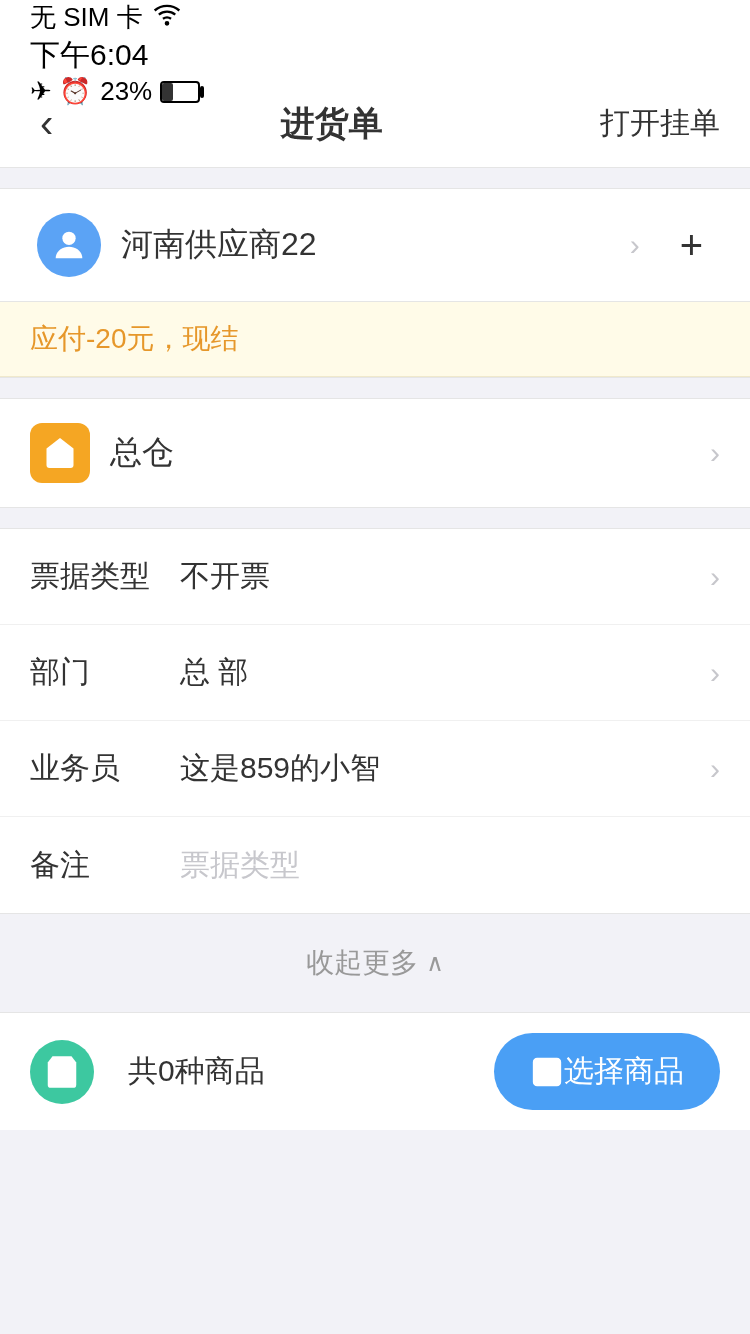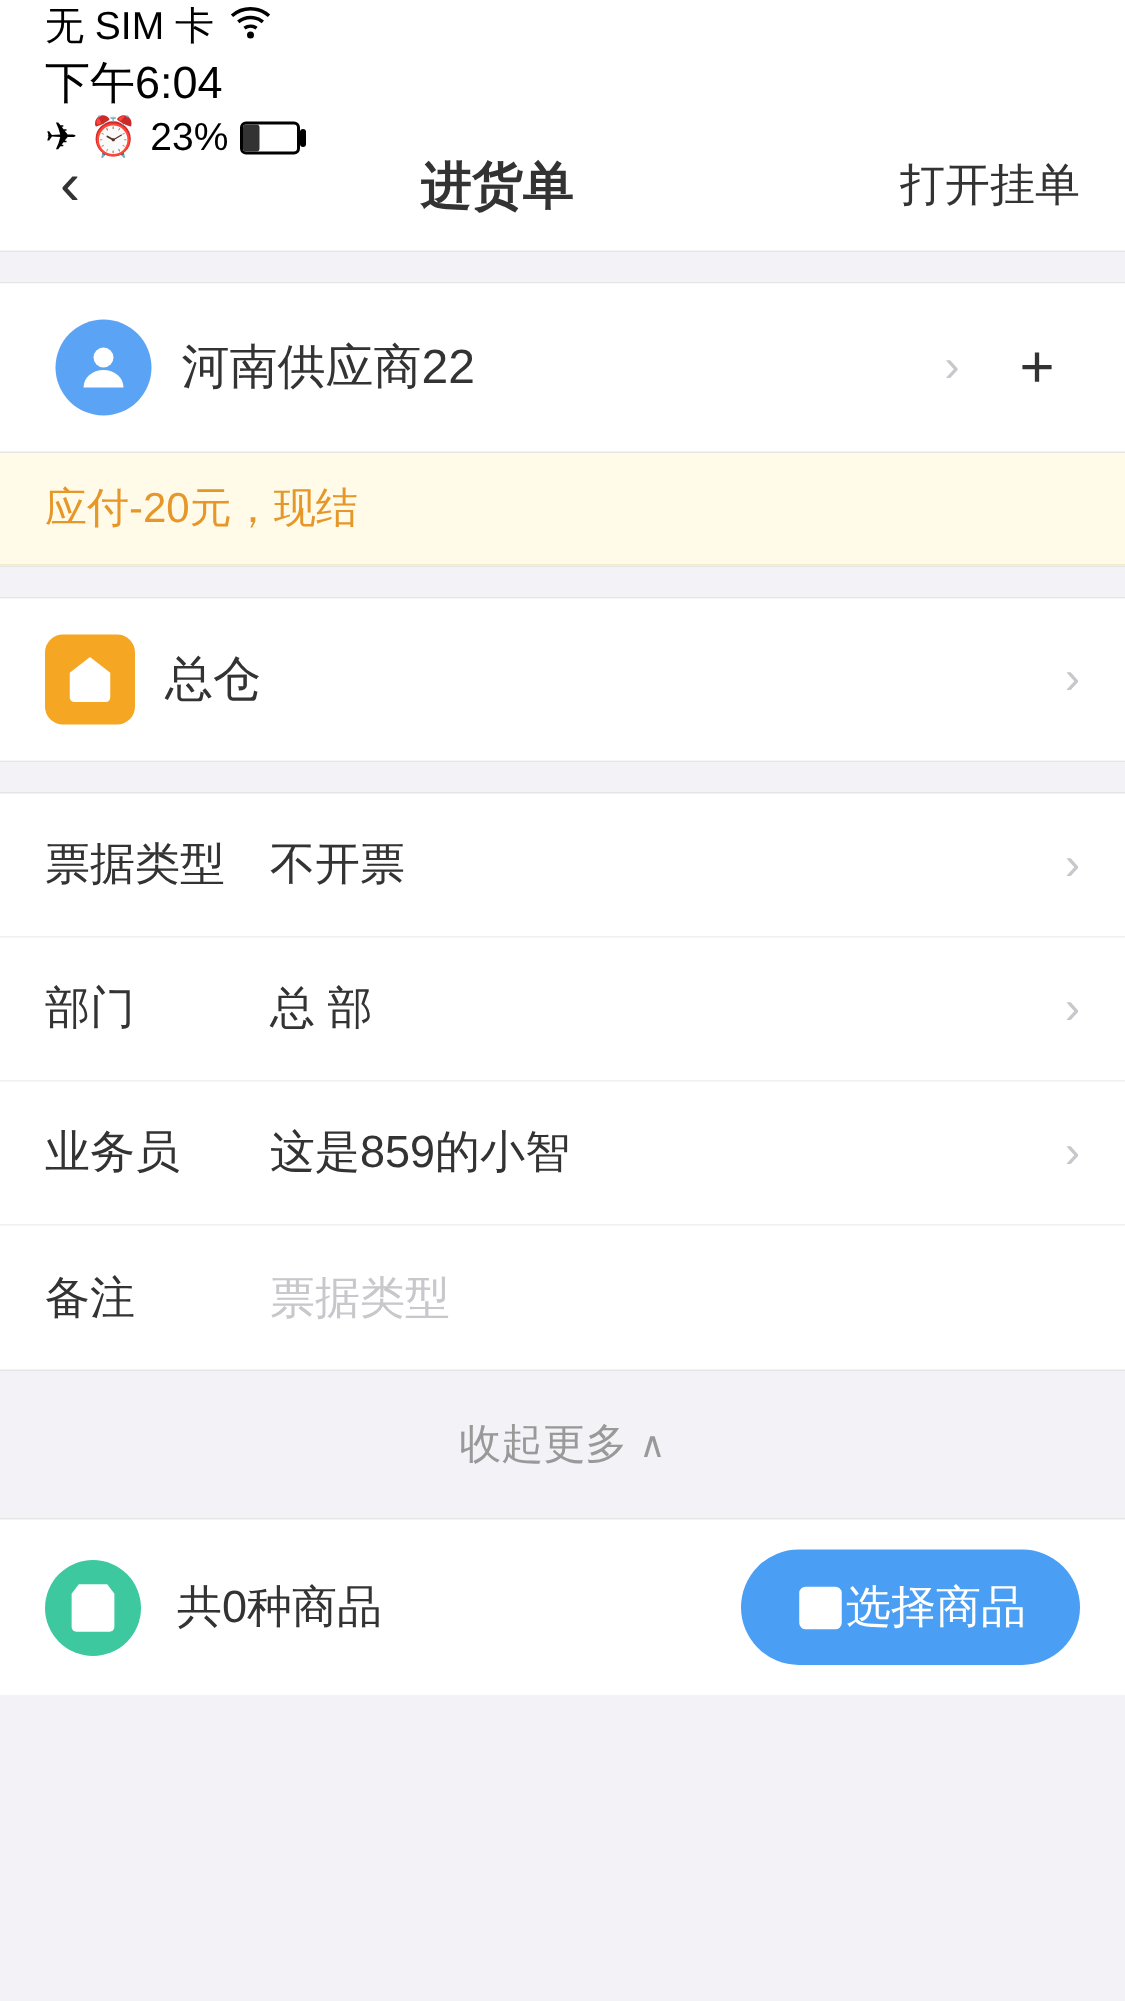--- a/index.html
+++ b/index.html
@@ -226,21 +226,21 @@
       display: flex;
       align-items: center;
       justify-content: space-between;
       padding: 20px 30px;
       background: #fff;
       border-top: 1px solid #e5e5e5;
     }
     .product-count-wrap {
       display: flex;
       align-items: center;
-      gap: 24px;
+      gap: 34px;
     }
     .product-icon-wrap {
       width: 64px;
       height: 64px;
       border-radius: 50%;
       background: #3dc8a0;
       display: flex;
       align-items: center;
       justify-content: center;
     }

